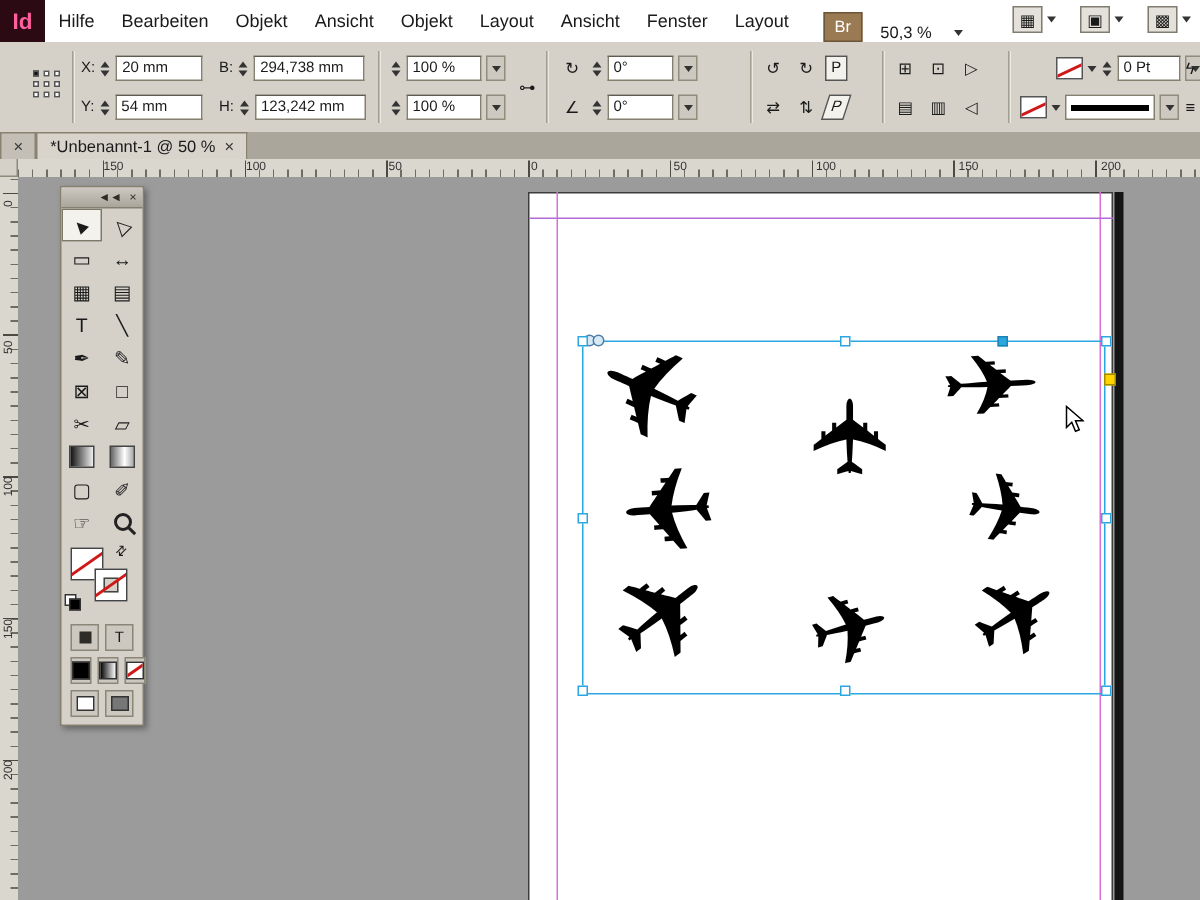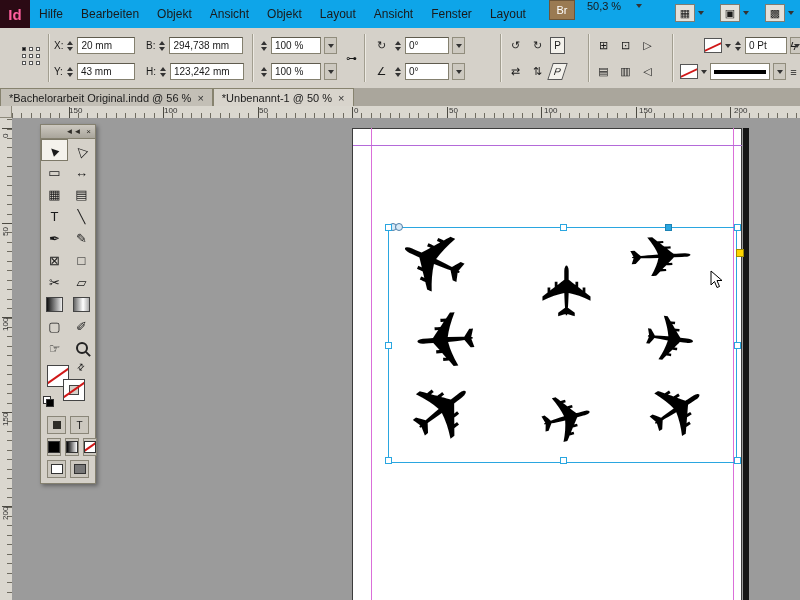--- a/index.html
+++ b/index.html
@@ -1,21 +1,21 @@
 <!DOCTYPE html>
 <html><head>
 <meta charset="utf-8">
 <style>
   html,body{margin:0;padding:0;background:#6b6b6b;}
   .stage{position:relative;width:800px;height:600px;overflow:hidden;
          font-family:"Liberation Sans",sans-serif;color:#1a1a1a;background:#9b9b9b;
          -webkit-font-smoothing:antialiased;}
   
-  .menubar{position:absolute;left:0;top:0;width:800px;height:28px;background:#0ea5e9;
-           border-bottom:6px solid #c2410c;display:flex;align-items:flex-start;}
+  .menubar{position:absolute;left:0;top:0;width:800px;height:28px;background:#ffffff;
+           border-bottom:6px solid #c2410c;display:flex;align-items:flex-end;}
   .logo{width:30px;height:28px;background:#2b0a14;color:#ff5f9e;font-weight:bold;
         font-size:15px;display:flex;align-items:center;justify-content:center;}
   .menu-item{font-size:12px;padding:0 9px;height:28px;display:flex;align-items:center;cursor:default;}
   .br-btn{margin-left:14px;width:24px;height:18px;background:#9a7a52;color:#fff;font-size:11px;
           border:1px solid #6d5538;display:flex;align-items:center;justify-content:center;}
   .zoom-combo{margin-left:12px;display:flex;align-items:center;font-size:11px;gap:15px;}
   .tri-d{width:0;height:0;border-left:3px solid transparent;border-right:3px solid transparent;border-top:4px solid #333;}
   .tri-u{width:0;height:0;border-left:3px solid transparent;border-right:3px solid transparent;border-bottom:4px solid #333;}
   .mb-right{position:absolute;right:6px;top:4px;display:flex;gap:16px;}
   .mb-ic{display:flex;align-items:center;gap:3px;font-size:12px;}
@@ -181,21 +181,21 @@
           <i class="tri-d"></i>
         </span>
       <span class="field" style="width:50px">20 mm</span>
     </div>
     <div class="cb row2" style="left:54px">
       <span>Y:</span>
       <span class="spin">
           <i class="tri-u"></i>
           <i class="tri-d"></i>
         </span>
-      <span class="field" style="width:50px">43 mm</span>
+      <span class="field" style="width:50px">54 mm</span>
     </div>
     <div class="cb row1" style="left:146px">
       <span>B:</span>
       <span class="spin">
           <i class="tri-u"></i>
           <i class="tri-d"></i>
         </span>
       <span class="field" style="width:66px">294,738 mm</span>
     </div>
     <div class="cb row2" style="left:146px">
@@ -307,21 +307,20 @@
     <div class="cb row1" style="left:784px">
       <span class="icbtn">ϟ</span>
     </div>
     <div class="cb row2" style="left:784px">
       <span class="icbtn">≡</span>
     </div>
   </div>
 
   <div class="tabbar">
     <div class="tab">
-      <span>*Bachelorarbeit Original.indd @ 56 %</span>
       <span class="close">×</span>
     </div>
     <div class="tab active">
       <span>*Unbenannt-1 @ 50 %</span>
       <span class="close">×</span>
     </div>
   </div>
 
   <div class="corner"></div>
   <div class="hruler">

